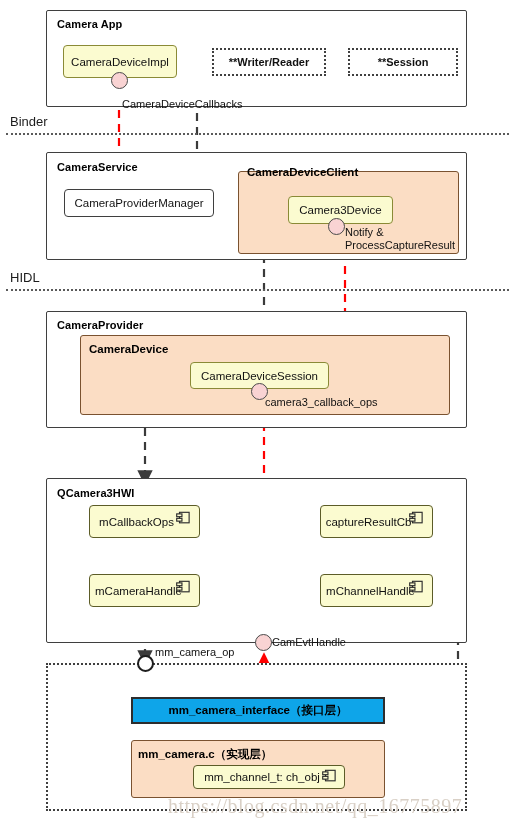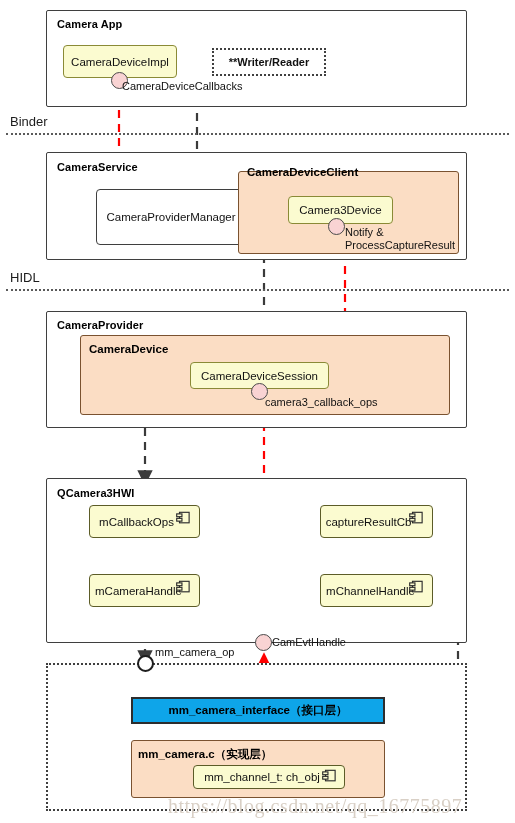--- a/index.html
+++ b/index.html
@@ -130,28 +130,31 @@
   <div class="pkg-title" style="left:57px;top:18px;">Camera App</div>
 
   <div class="box dotbox" style="left:212px;top:48px;width:114px;height:28px;">
     <span>**Writer/Reader</span>
   </div>
 
   <div class="box ybox" style="left:63px;top:45px;width:114px;height:33px;">
     <span>CameraDeviceImpl</span>
   </div>
 
+  <div class="box dotbox" style="left:348px;top:48px;width:110px;height:28px;">
+    <span>**Session</span>
+  </div>
 
   <div class="lolli" style="left:111px;top:72px;"></div>
-  <div class="lbl" style="left:122px;top:80px;text-align:right;">CameraDeviceCallbacks</div>
+  <div class="lbl" style="left:122px;top:98px;text-align:right;">CameraDeviceCallbacks</div>
 
   <div class="box pkg" style="left:46px;top:152px;width:421px;height:108px;"></div>
   <div class="pkg-title" style="left:57px;top:161px;">CameraService</div>
 
-  <div class="box plainbox" style="left:64px;top:189px;width:150px;height:56px;margin-left:32px;">
+  <div class="box plainbox" style="left:64px;top:189px;width:150px;height:28px;">
     <span>CameraProviderManager</span>
   </div>
 
   <div class="box pkg-orange" style="left:238px;top:171px;width:221px;height:83px;"></div>
   <div class="pkg-orange-title" style="left:247px;top:166px;">CameraDeviceClient</div>
 
   <div class="box ybox" style="left:288px;top:196px;width:105px;height:28px;">
     <span>Camera3Device</span>
   </div>
 

